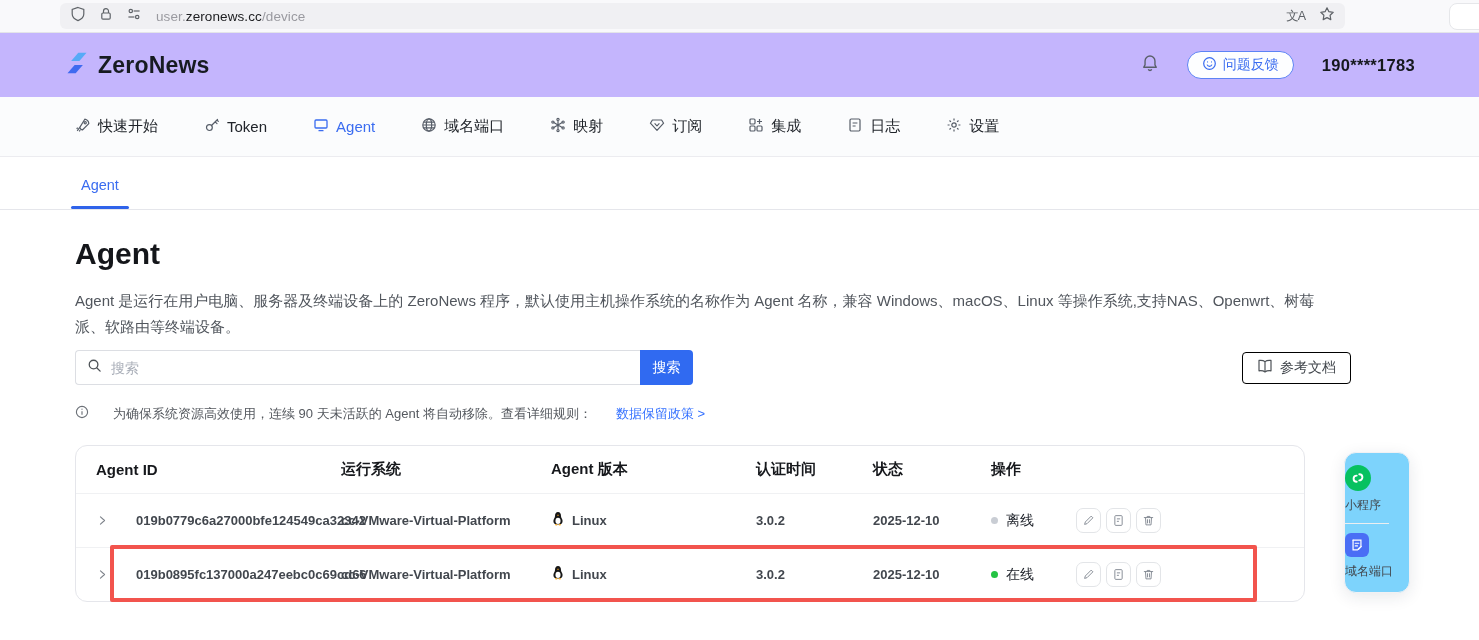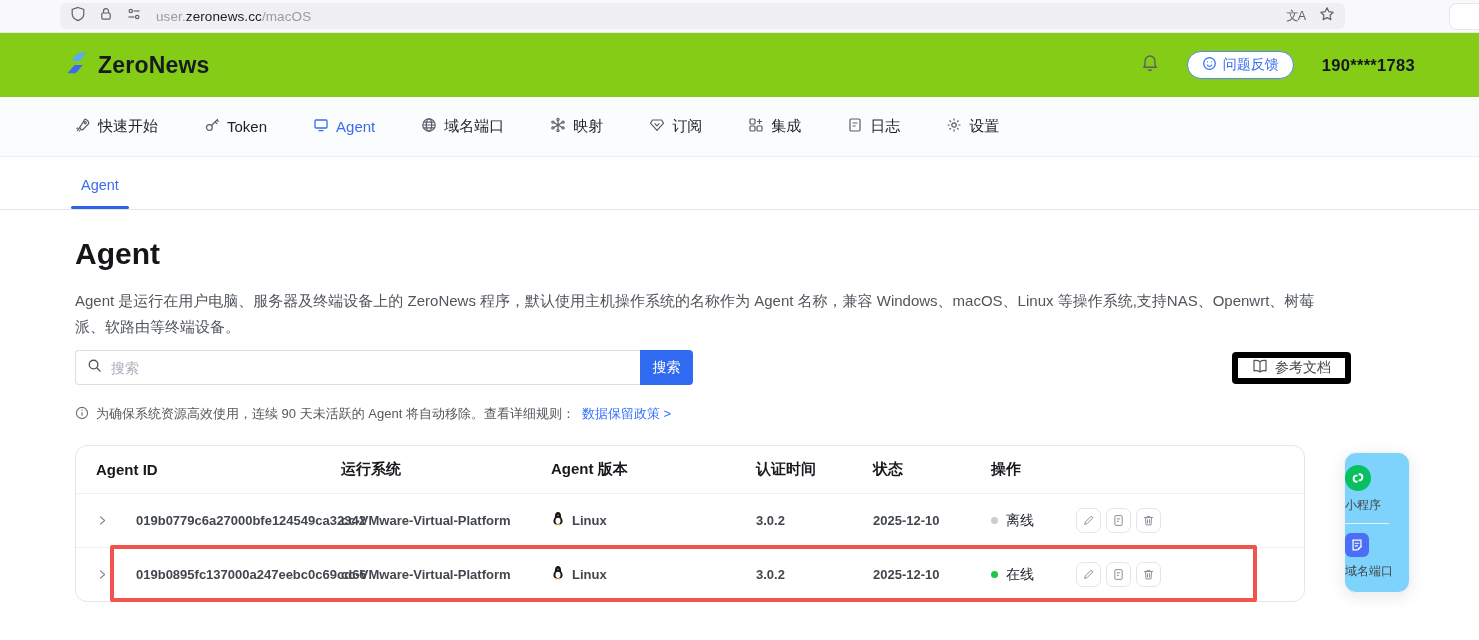--- a/index.html
+++ b/index.html
@@ -14,21 +14,21 @@
     border-radius:6px; display:flex; align-items:center; padding:0 10px; }
   .url-pill .ic { color:#5f6368; }
   .url-icons { display:flex; align-items:center; gap:12px; margin-right:14px; }
   .url-text { flex:1; font-size:13.5px; color:#9a9aa0; letter-spacing:.1px; }
   .url-text .host { color:#202124; }
   .url-right { display:flex; align-items:center; gap:14px; margin-left:10px; }
   .chrome-sliver { position:absolute; right:-12px; top:3px; width:42px; height:27px;
     background:#fff; border:1px solid #e6e7ea; border-radius:8px; }
 
   
-  .site-header { height:64px; background:#84cc16; display:flex; align-items:center;
+  .site-header { height:64px; background:#c4b5fd; display:flex; align-items:center;
     padding:0 64px;gap:38px; }
   .brand { display:flex; align-items:center; gap:8px; }
   .brand-name { font-size:23px; font-weight:800; color:#171b21; letter-spacing:.2px; }
   .header-right { margin-left:auto; display:flex; align-items:center; gap:28px; }
   .bell-btn { color:#595f69; display:flex; }
   .feedback-pill { display:flex; align-items:center; gap:6px; border:1.5px solid #5d83f5;
     color:#3a6cf0; border-radius:16px; padding:4px 14px; font-size:14px; background:#fdfeff; }
   .account { font-size:16.5px; font-weight:800; color:#15181d; letter-spacing:.3px; }
 
   
@@ -57,24 +57,24 @@
   .search-box { width:565px; height:35px; border:1px solid #dcdee3; border-right:none;
     border-radius:4px 0 0 4px; display:flex; align-items:center; padding:0 11px;
     background:#fff; }
   .search-box .ic { color:#4e5358; }
   .search-input { border:none; outline:none; flex:1; margin-left:9px; font-size:14px;
     color:#1d2129; background:transparent; font-family:inherit; }
   .search-input::placeholder { color:#a9aeb8; }
   .search-btn { width:53px; height:35px; background:#306af1; color:#fff; font-size:14px;
     border:none; border-radius:0 4px 4px 0; cursor:pointer; font-family:inherit; }
   .docs-btn { margin-left:auto; height:32px; display:flex; align-items:center; gap:7px;
-    border:6px solid #000000; border-radius:4px; background:#fff; padding:0 14px;
+    border:1px solid #000000; border-radius:4px; background:#fff; padding:0 14px;
     font-size:14px; color:#42474d; cursor:pointer; font-family:inherit; }
   .docs-btn .ic { color:#4e5358; }
-  .notice { margin-top:20px; display:flex; align-items:flex-end; gap:7px; font-size:13px;
+  .notice { margin-top:20px; display:flex; align-items:flex-start; gap:24px; font-size:13px;
     color:#55595f; }
   .notice .ic { color:#6b7077; }
   .notice-link { color:#3370ff; text-decoration:none; }
 
   
   .agent-table { margin-top:22px; width:1230px; border:1px solid #e5e6eb;
     border-radius:12px; background:#fff; }
   .t-head { display:grid; grid-template-columns:245px 210px 205px 117px 118px 85px 1fr;
     height:47px; align-items:center; padding:0 20px; font-size:15px; font-weight:700;
     color:#16181c; }
@@ -133,21 +133,21 @@
         </span>
         <span class="ic">
           <svg width="16" height="16" viewBox="0 0 16 16" fill="none" stroke="currentColor" stroke-width="1.2">
               <circle cx="4.8" cy="5" r="1.7"></circle>
               <path d="M7.6 5h6"></path>
               <path d="M2.4 11h6"></path>
               <circle cx="11.2" cy="11" r="1.7"></circle>
             </svg>
         </span>
       </span>
-      <span class="url-text"><span>user.</span><span class="host">zeronews.cc</span><span>/macOS</span></span>
+      <span class="url-text"><span>user.</span><span class="host">zeronews.cc</span><span>/device</span></span>
       <span class="url-right">
         <span class="ic translate-glyph">文A</span>
         <span class="ic">
           <svg width="16" height="16" viewBox="0 0 16 16" fill="none" stroke="#5f6368" stroke-width="1.2" stroke-linejoin="round">
               <path d="M8 1.8 9.9 5.7l4.3.6-3.1 3 .7 4.3L8 11.6 4.2 13.6l.7-4.3-3.1-3 4.3-.6Z"></path>
             </svg>
         </span>
       </span>
     </div>
     <span class="chrome-sliver"></span>

